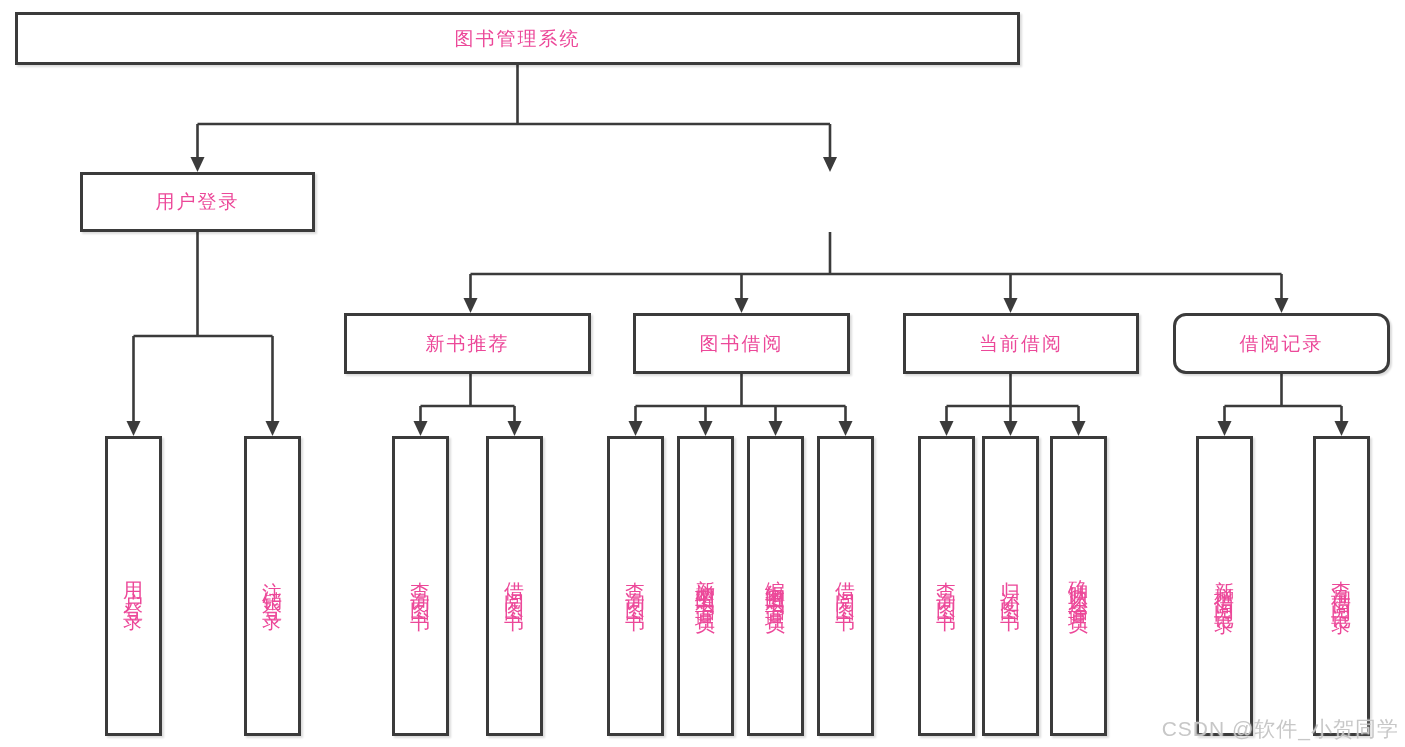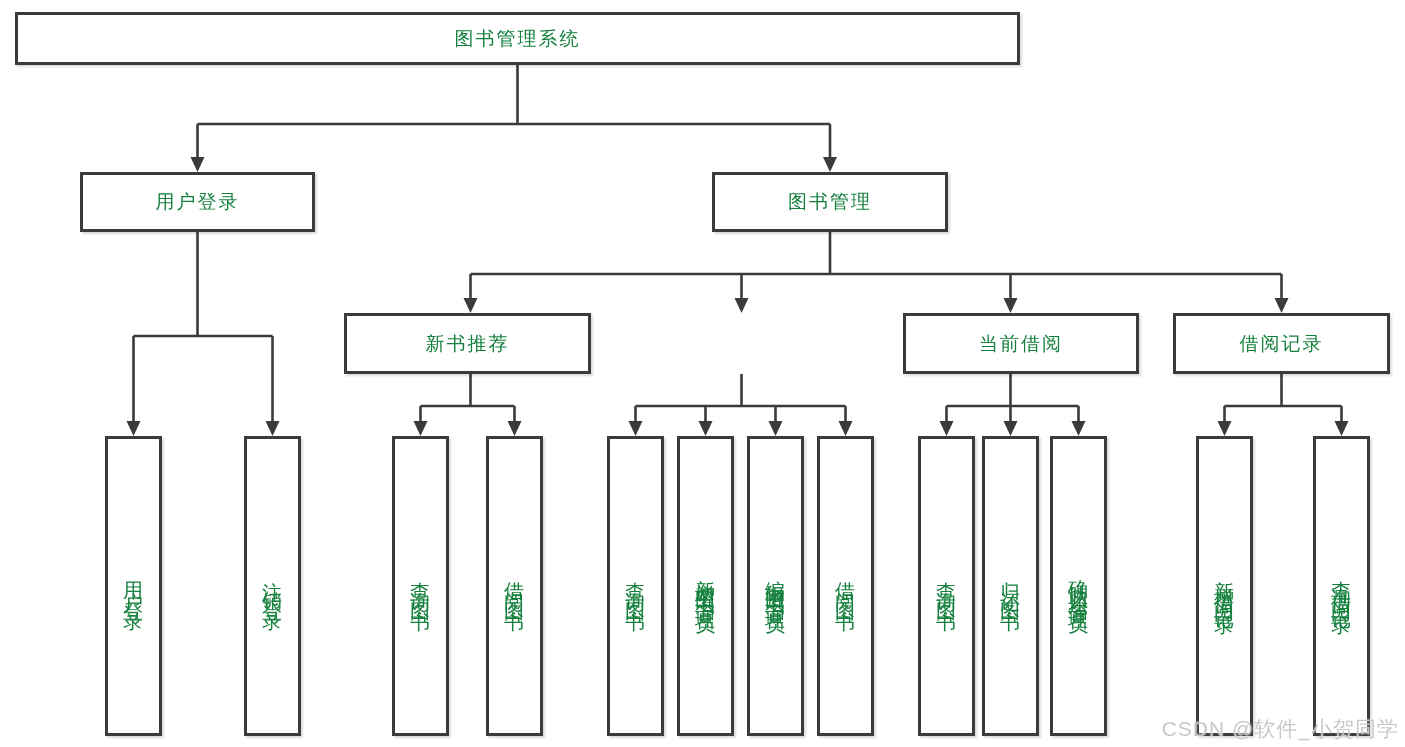--- a/index.html
+++ b/index.html
@@ -10,21 +10,21 @@
     font-family:"Liberation Sans","DejaVu Sans",sans-serif;
     overflow:hidden;
   }
   .wires{position:absolute;left:0;top:0;width:1405px;height:747px;}
   .box{
     position:absolute;
     background:#ffffff;
     border:3px solid #3b3b3b;
     box-shadow:2px 2px 2px rgba(0,0,0,0.14);
     display:flex;align-items:center;justify-content:center;
-    color:#15803d;
+    color:#ec4899;
     box-sizing:border-box;
   }
   .hlabel{font-size:19px;letter-spacing:2px;white-space:nowrap;}
   .root{left:15px;top:12px;width:1005px;height:53px;}
   .lvl2{top:172px;height:60px;}
   .lvl3{top:313px;height:61px;}
   .leaf{top:436px;width:57px;height:300px;}
   .vtext{
     writing-mode:vertical-rl;
     text-orientation:upright;
@@ -93,31 +93,31 @@
     </g>
   </svg>
 
   <div class="box root">
     <span class="hlabel">图书管理系统</span>
   </div>
 
   <div class="box lvl2" style="left:80px;width:235px;">
     <span class="hlabel">用户登录</span>
   </div>
-  <div class="box lvl2" style="left:712px;width:236px;">
-    <span class="hlabel">图书管理</span>
-  </div>
 
   <div class="box lvl3" style="left:344px;width:247px;">
     <span class="hlabel">新书推荐</span>
   </div>
+  <div class="box lvl3" style="left:633px;width:217px;">
+    <span class="hlabel">图书借阅</span>
+  </div>
   <div class="box lvl3" style="left:903px;width:236px;">
     <span class="hlabel">当前借阅</span>
   </div>
-  <div class="box lvl3" style="left:1173px;width:217px;">
+  <div class="box lvl3" style="left:1173px;width:217px;border-radius:13px;">
     <span class="hlabel">借阅记录</span>
   </div>
 
   <div class="box leaf" style="left:105px;">
     <span class="vtext">用户登录</span>
   </div>
   <div class="box leaf" style="left:244px;">
     <span class="vtext">注销登录</span>
   </div>
   <div class="box leaf" style="left:392px;">

